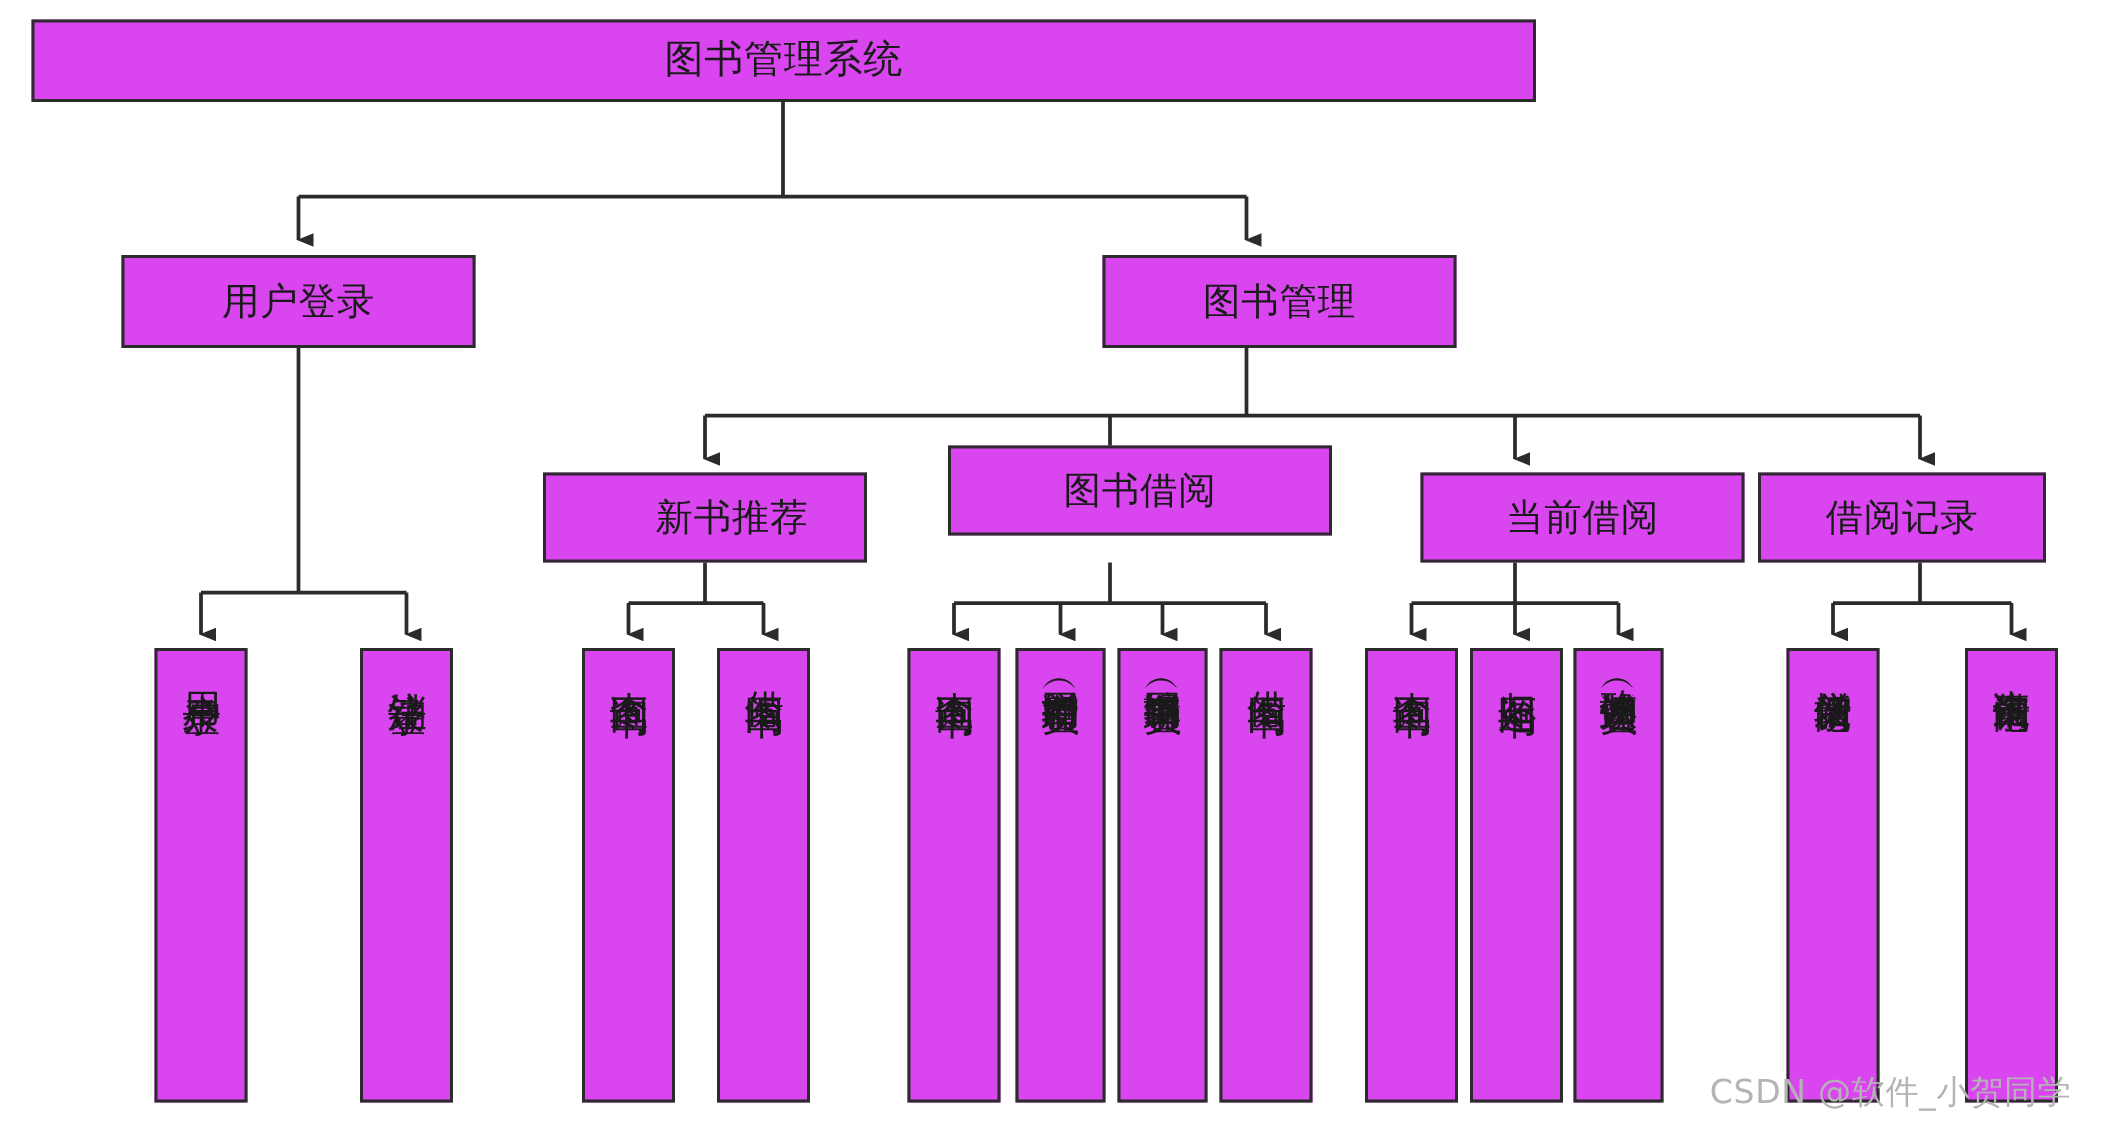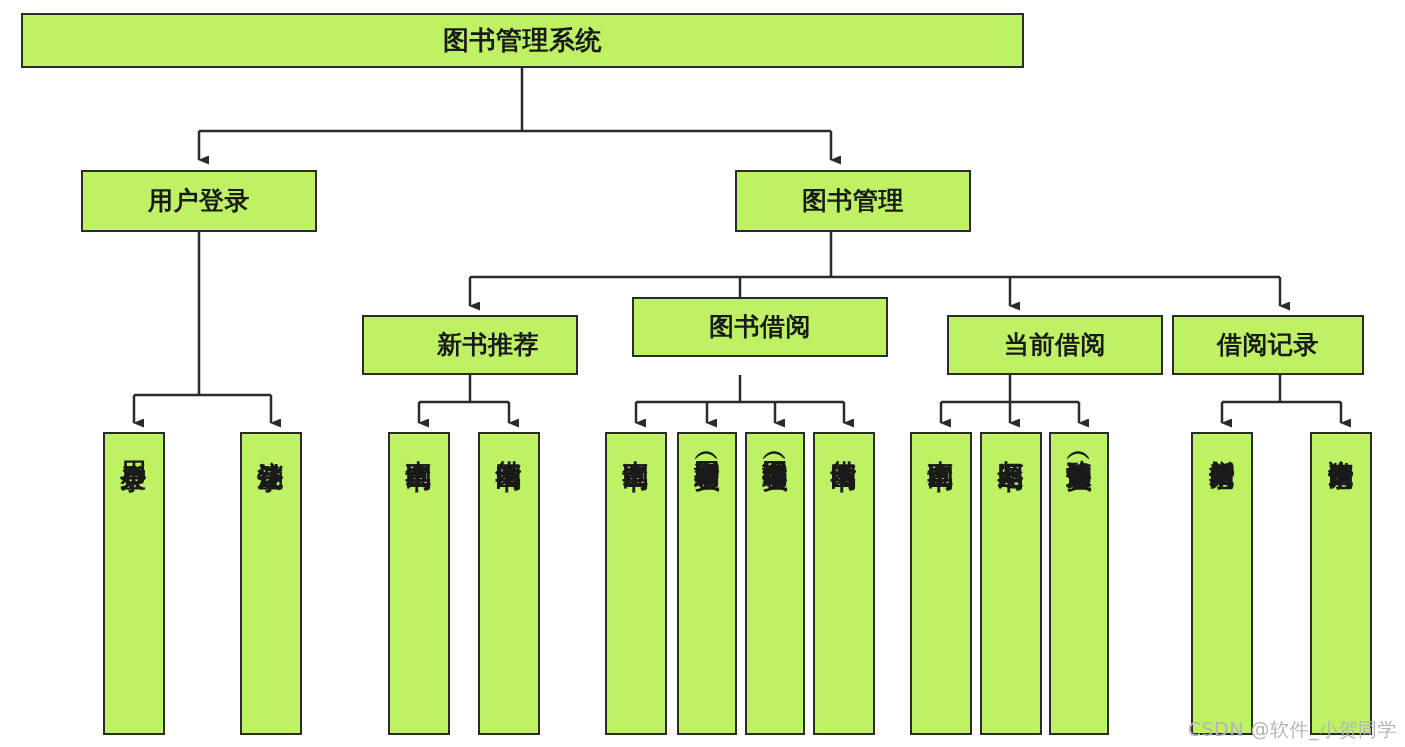--- a/index.html
+++ b/index.html
@@ -22,26 +22,25 @@
     left: 0;
     top: 0;
     width: 1405px;
     height: 747px;
     pointer-events: none;
   }
   .node {
     position: absolute;
     box-sizing: border-box;
     border: 2.5px solid #2b2b2b;
-    background: #bef264;
+    background: #d946ef;
     display: flex;
     align-items: center;
     justify-content: center;
     color: #1a1a1a;
-    font-weight: bold;
   }
   .node .label {
     display: block;
     text-align: center;
     line-height: 1.06;
     letter-spacing: 0.5px;
   }
   .node.horizontal .label {
     font-size: 25px;
   }
@@ -60,23 +59,23 @@
   }
   .node.vertical.tall .label {
     font-size: 25px;
     letter-spacing: 1px;
   }
   .node.root .label {
     font-size: 26px;
   }
   .watermark {
     position: absolute;
-    right: 8px;
+    right: 24px;
     bottom: 4px;
-    font-size: 19px;
+    font-size: 22px;
     color: #b4b4b4;
     letter-spacing: 0.5px;
     white-space: nowrap;
   }
 </style>
 </head>
 <body>
 
 <div id="canvas">
 

